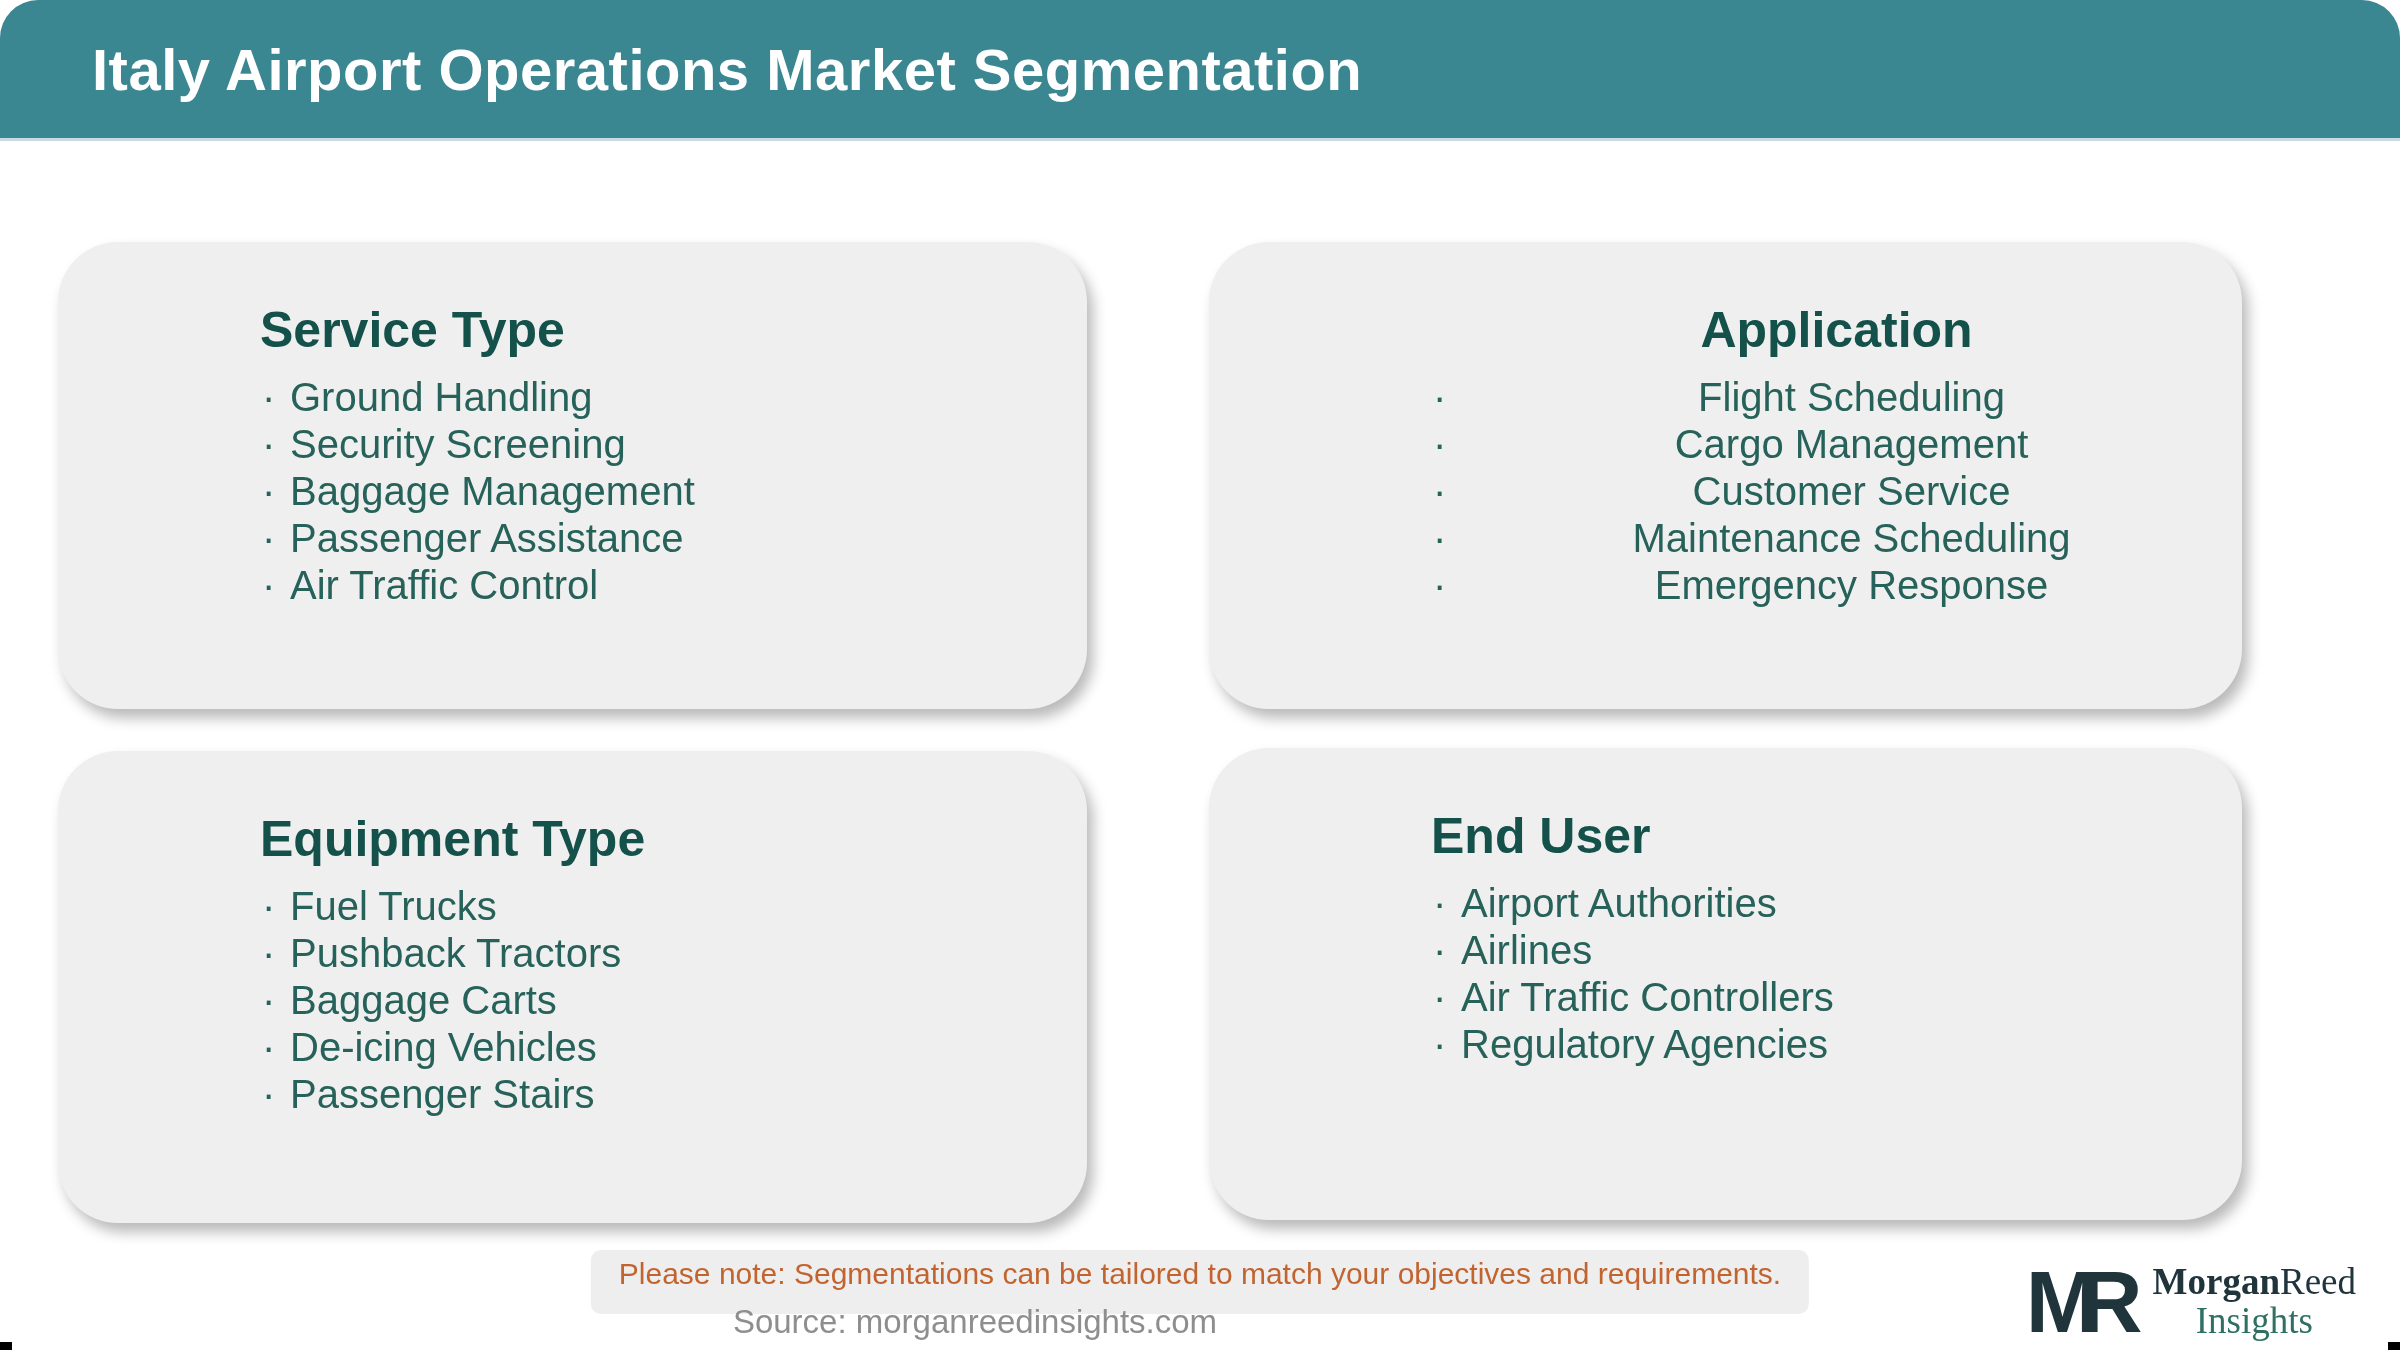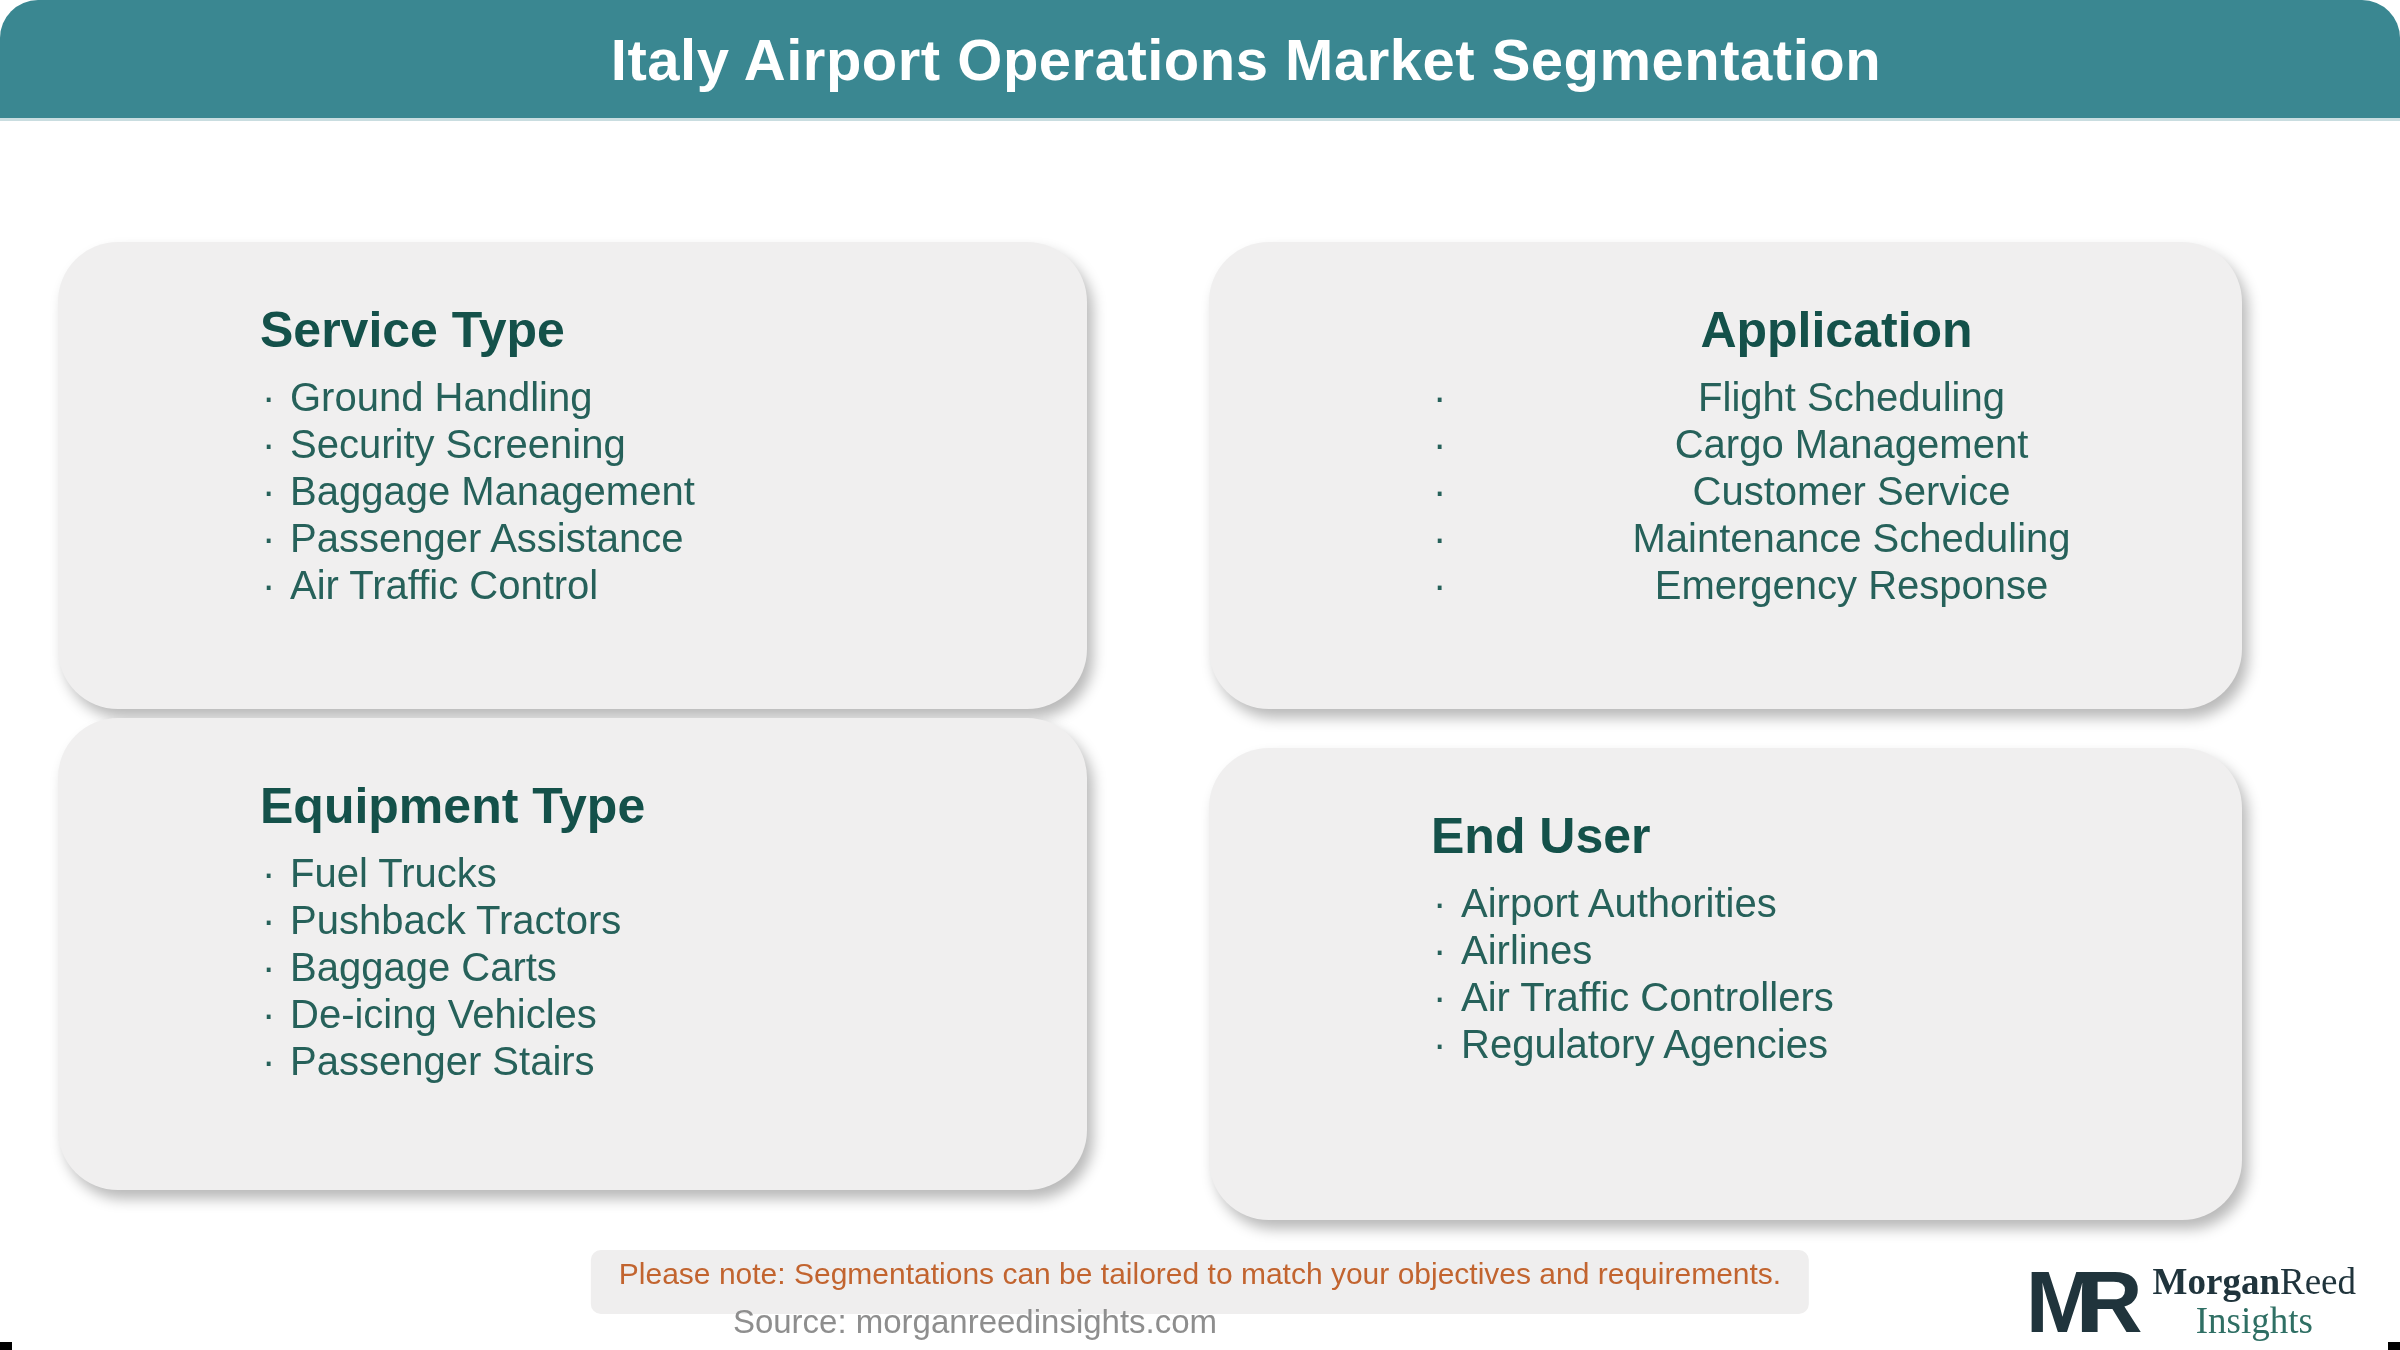--- a/index.html
+++ b/index.html
@@ -10,50 +10,49 @@
     background: #ffffff;
     overflow: hidden;
     font-family: "Liberation Sans", sans-serif;
   }
 
   
   .header {
     position: absolute;
     left: 0; top: 0;
     width: 100%;
-    height: 121px;
+    height: 141px;
     background: #3a8791;
     border-radius: 38px 38px 0 0;
     border-bottom: 3px solid #c9dde0;
     display: flex;
     align-items: center;
     box-sizing: border-box;
     padding-left: 92px;
-    justify-content: center;
   }
   .header h1 {
     margin: 0;
     color: #ffffff;
     font-size: 58px;
     font-weight: bold;
     letter-spacing: 0.5px;
   }
 
   
   .card {
     position: absolute;
     background: #f0efef;
     border-radius: 60px;
     box-shadow: 6px 9px 14px rgba(0,0,0,0.28);
     box-sizing: border-box;
     padding-top: 58px;
   }
   .card.c1 { left: 58px;   top: 242px; width: 1029px; height: 467px; padding-left: 202px; }
   .card.c2 { left: 1209px; top: 242px; width: 1033px; height: 467px; padding-left: 222px; text-align: center; }
-  .card.c3 { left: 58px;   top: 718px; width: 1029px; height: 472px; padding-left: 202px; }
+  .card.c3 { left: 58px;   top: 751px; width: 1029px; height: 472px; padding-left: 202px; }
   .card.c4 { left: 1209px; top: 748px; width: 1033px; height: 472px; padding-left: 222px; }
 
   .card h2 {
     margin: 0 0 14px 0;
     font-size: 50px;
     line-height: 60px;
     font-weight: bold;
     color: #14514a;
   }
   .card ul {

